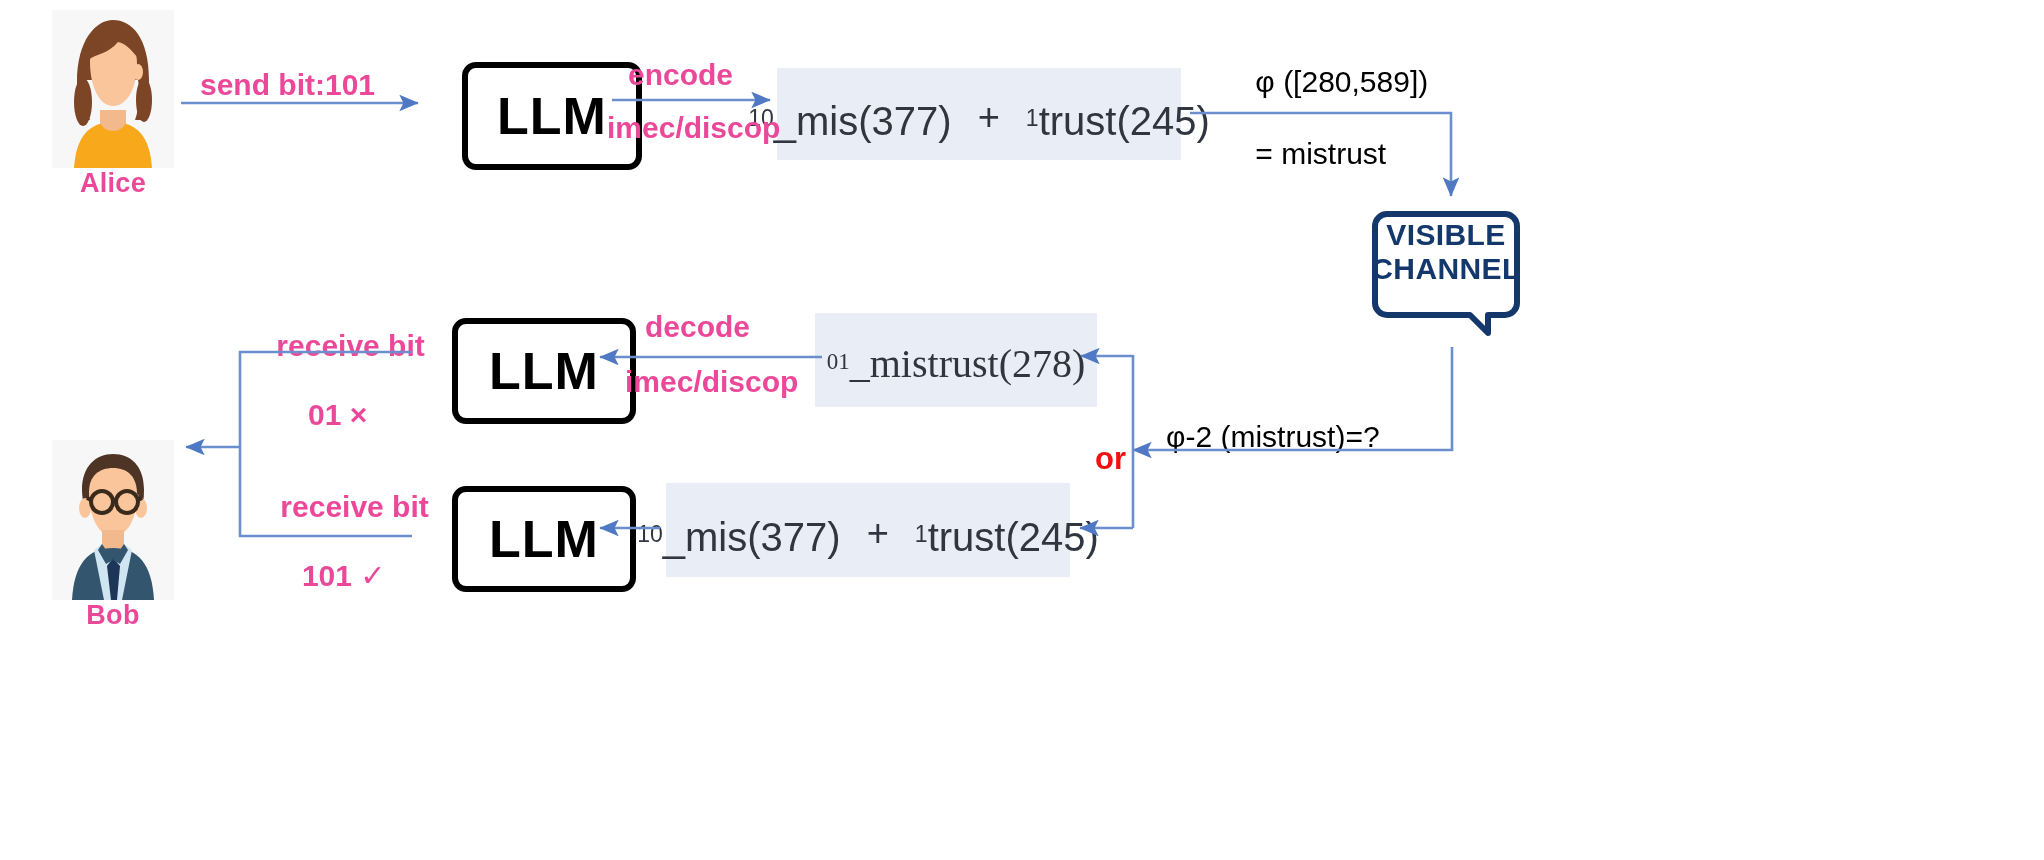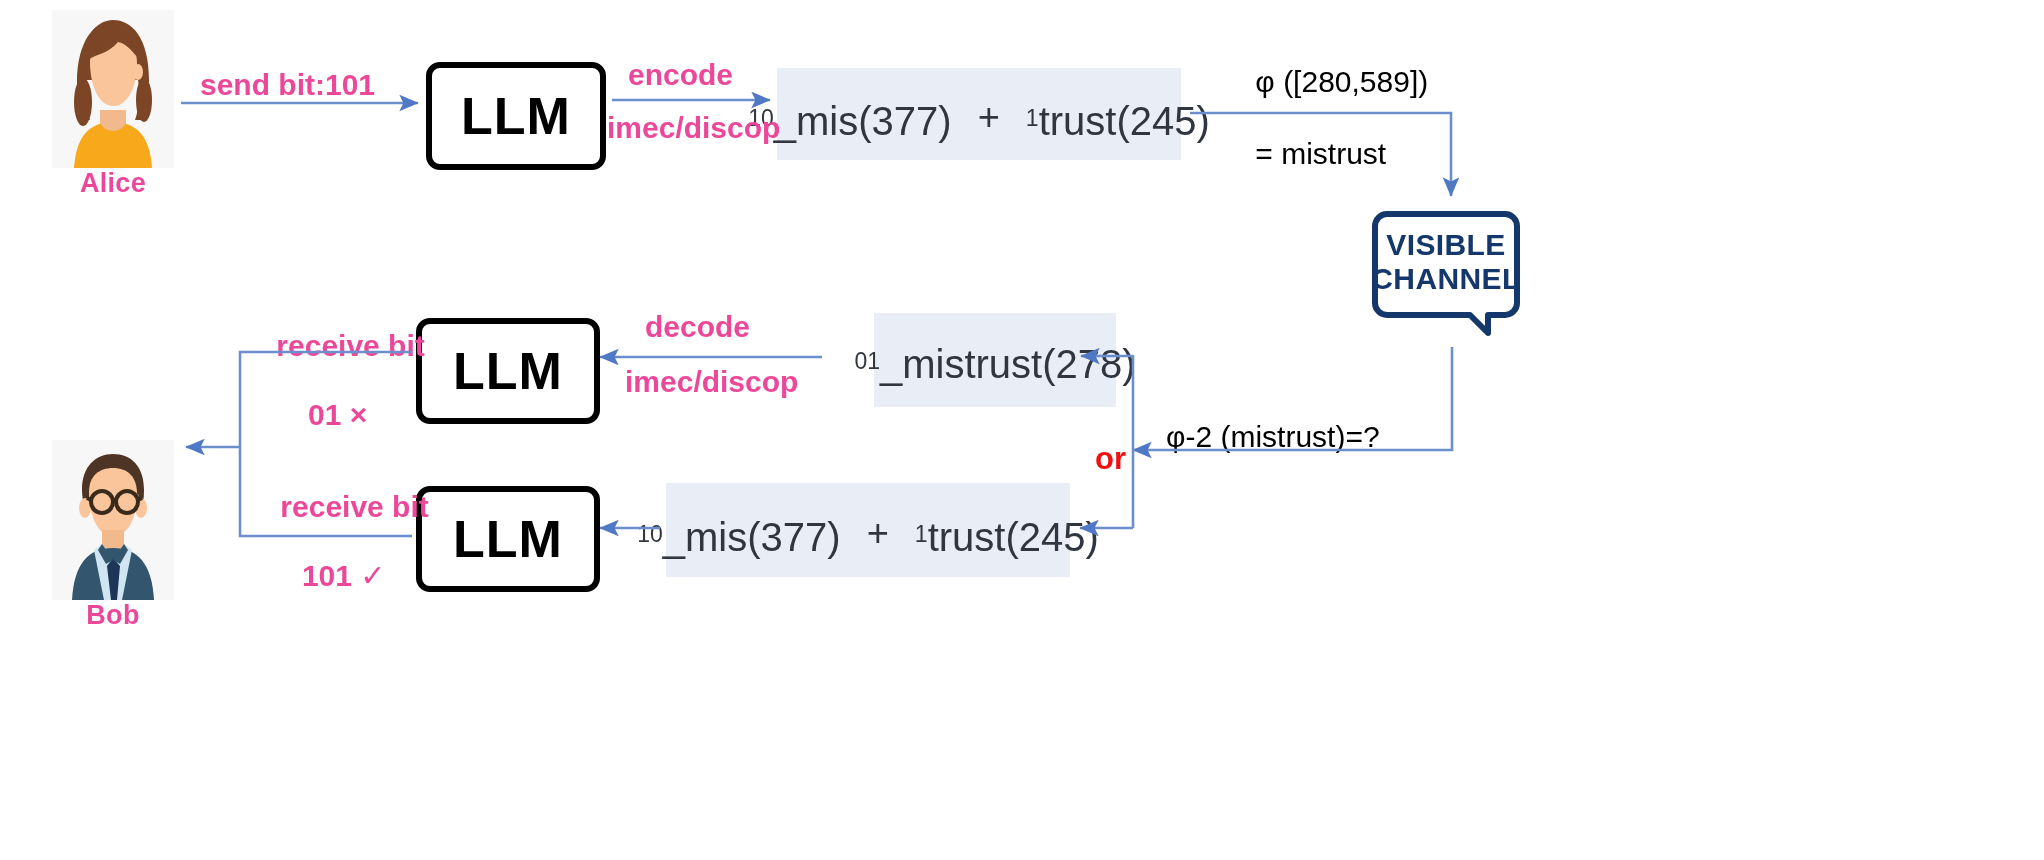--- a/index.html
+++ b/index.html
@@ -9,21 +9,21 @@
   .abs{position:absolute;}
 
   
   .avatar-card{position:absolute;background:#f7f7f7;}
   .avatar-name{position:absolute;width:100%;text-align:center;
      font-size:27px;font-weight:700;color:#ec4899;letter-spacing:.3px;}
 
   
   .llm-box{position:absolute;background:#fff;border:6px solid #000;
      border-radius:14px;display:flex;align-items:center;justify-content:center;
-     font-size:52px;font-weight:700;letter-spacing:1px;color:#000;}
+     font-size:52px;font-weight:700;letter-spacing:1px;color:#000;margin-left:36px;}
 
   
   .fbox{position:absolute;background:#e9edf6;display:flex;align-items:center;
         justify-content:center;}
   .fbox .inner{display:flex;align-items:flex-end;gap:26px;
         transform:translateY(4px);}
   .term{display:flex;align-items:center;line-height:1;}
   .term .sup{font-size:23px;color:#2f3640;margin-bottom:5px;font-weight:400;}
   .term .base{font-size:40px;color:#2f3640;font-weight:400;white-space:nowrap;}
   .plus{font-size:38px;color:#2f3640;padding-bottom:2px;}
@@ -121,21 +121,21 @@
         <span class="base">_mis(377)</span>
       </div>
       <div class="plus">+</div>
       <div class="term">
         <span class="sup">1</span>
         <span class="base">trust(245)</span>
       </div>
     </div>
   </div>
 
-  <div class="fbox" style="left:874px;top:313px;width:242px;height:94px;">
+  <div class="fbox" style="left:815px;top:313px;width:282px;height:94px;font-family:Liberation Serif, serif;">
     <div class="inner">
       <div class="term">
         <span class="sup">01</span>
         <span class="base">_mistrust(278)</span>
       </div>
     </div>
   </div>
 
   <div class="fbox" style="left:666px;top:483px;width:404px;height:94px;">
     <div class="inner">
@@ -176,21 +176,21 @@
 
   <div class="lbl-reg" style="left:1166px;top:419px;">φ-2 (mistrust)=?</div>
 
   <div class="lbl-or" style="left:1095px;top:441px;">or</div>
 
   <svg class="abs" style="left:1366px;top:205px;width:160px;height:140px;" width="160" height="140" viewBox="0 0 160 140">
     <path d="M9 21 A12 12 0 0 1 21 9 L139 9 A12 12 0 0 1 151 21 L151 98
              A12 12 0 0 1 139 110 L122 110 L122 128 L104 110 L21 110
              A12 12 0 0 1 9 98 Z" fill="#ffffff" stroke="#14386b" stroke-width="6" stroke-linejoin="round"></path>
   </svg>
-  <div class="bubble-txt" style="left:1366px;top:228px;width:160px;">
+  <div class="bubble-txt" style="left:1366px;top:218px;width:160px;">
     <span>VISIBLE</span><br>
     <span>CHANNEL</span>
   </div>
 
   <svg class="overlay" viewBox="0 0 2044 860">
     <defs>
       <marker id="ar" markerWidth="9" markerHeight="9" refX="7.2" refY="3.2" orient="auto" markerUnits="strokeWidth">
         <path d="M0,0 L7.5,3.2 L0,6.4 L1.6,3.2 Z" fill="#4f79c4"></path>
       </marker>
       <marker id="arL" markerWidth="9" markerHeight="9" refX="7.2" refY="3.2" orient="auto" markerUnits="strokeWidth">

